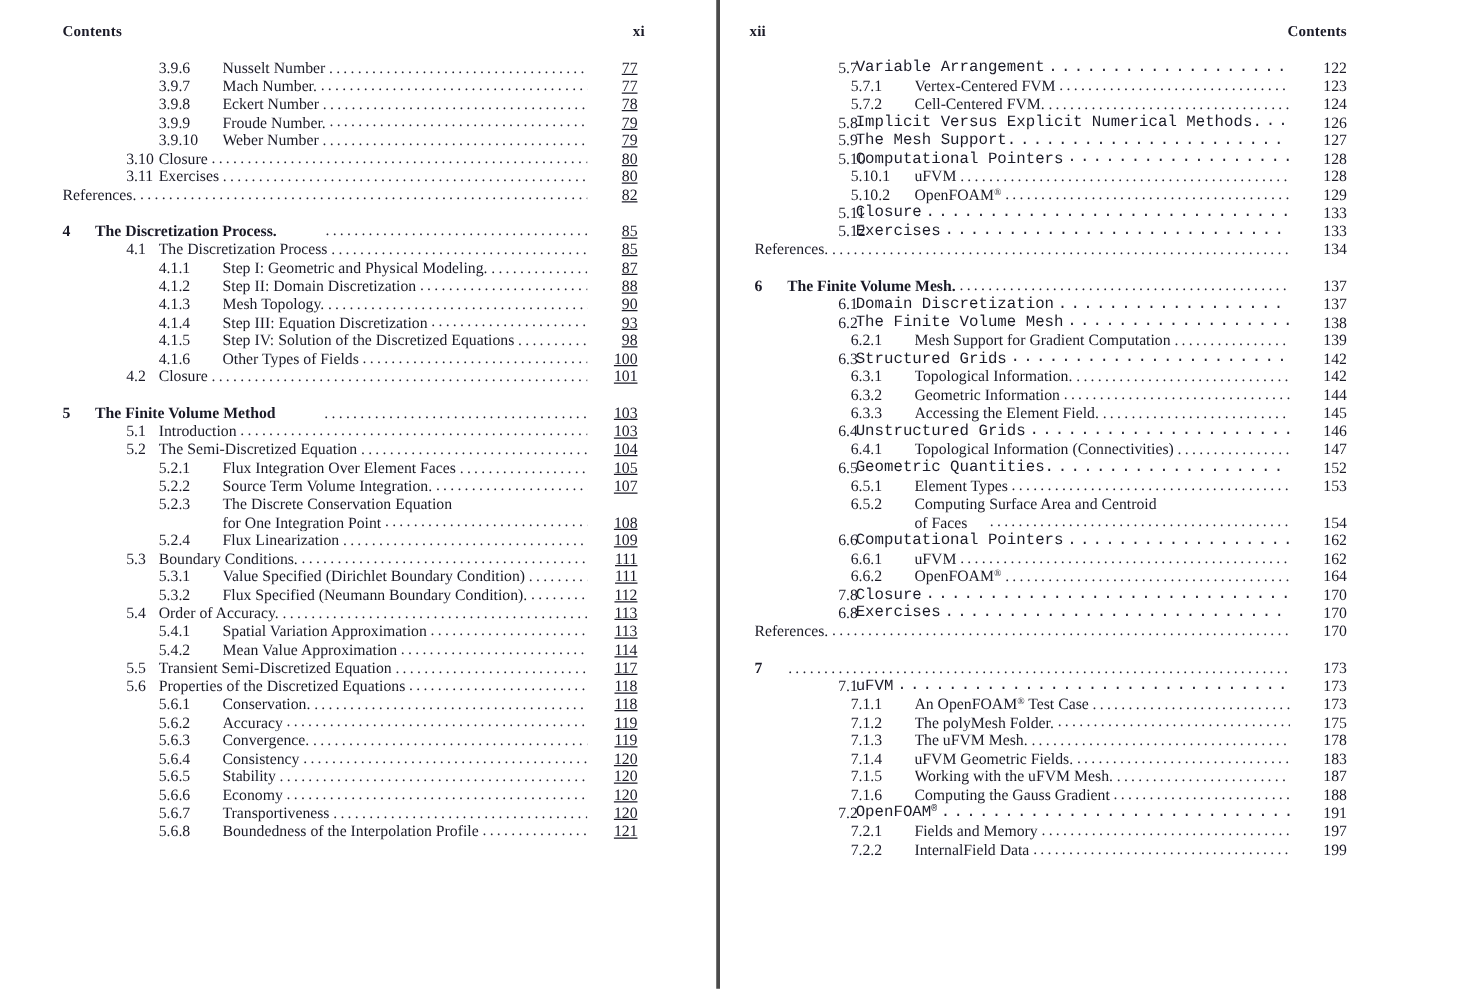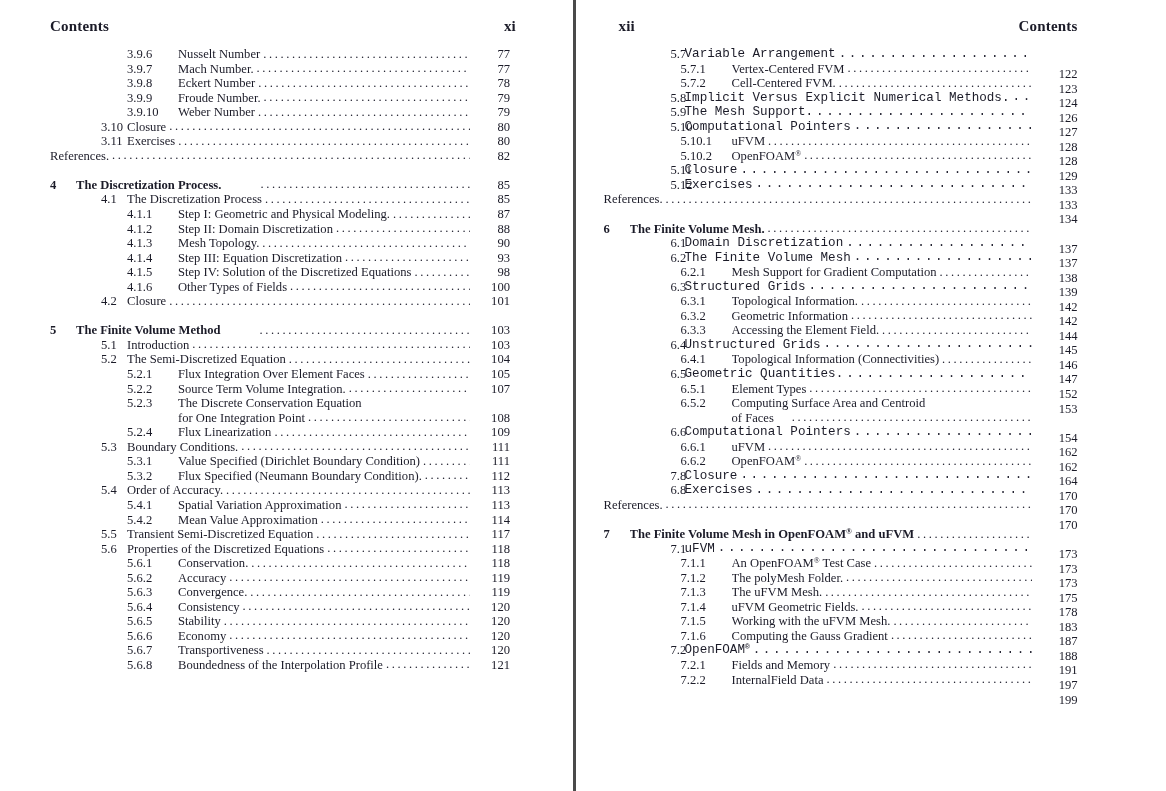--- a/index.html
+++ b/index.html
@@ -30,28 +30,28 @@
     width: 3px;
     background: #4a4a4a;
     height: 791px;
     flex: 0 0 3px;
   }
 
   
   .runhead {
     position: absolute;
     top: 18px;
-    font-size: 15px;
+    font-size: 12px;
     font-weight: bold;
     letter-spacing: 0.2px;
     white-space: nowrap;
   }
   .page.left  .runhead.left-side  { left: 50px; }
   .page.left  .runhead.right-side { left: 0; width: 516px; text-align: right; }
-  .page.right .runhead.left-side  { left: 43px; text-align: center; }
+  .page.right .runhead.left-side  { left: 24px; text-align: center; }
   .page.right .runhead.right-side { left: 0; width: 502px; text-align: right; }
 
   
   .toc {
     position: absolute;
     top: 47px;
   }
   .page.left  .toc { left: 50px;  width: 466px; }
   .page.right .toc { left: 28px;  width: 474px; }
 
@@ -93,22 +93,22 @@
     top: -0.5px;
     margin-left: 1px;
   }
   .noleader .leader { visibility: hidden; }
   .pg {
     position: absolute;
     top: 0;
     width: 42px;
     text-align: right;
   }
-  .page.left  .pg { right: 6px; }
-  .page.right .pg { right: 0px; margin-top: 20px; }
+  .page.left  .pg { right: 6px; text-decoration: underline; }
+  .page.right .pg { right: 0px; }
 
   
   .page.left  .lvl-chap .num   { left: 0px; font-weight: bold; }
   .page.left  .lvl-chap .title-wrap { left: 26px; gap: 36px; }
   .page.left  .lvl-chap .ttl   { font-weight: bold; }
 
   .page.left  .lvl-sec  .num   { left: 51px; text-align: center; }
   .page.left  .lvl-sec  .title-wrap { left: 77px; }
 
   .page.left  .lvl-sub  .num   { left: 77px; }
@@ -728,21 +728,20 @@
           <span class="title-wrap">
             <span class="ttl">References.</span>
             <span class="leader">........................................................................................................................................................................................................</span>
           </span>
           <span class="pg">170</span>
         </div>
         <div class="row gap"></div>
         <div class="row lvl-chap">
           <span class="num">7</span>
           <span class="title-wrap">
-            <span class="ttl">The Finite Volume Mesh in OpenFOAM<sup class="reg">®</sup> and uFVM</span>
             <span class="leader">........................................................................................................................................................................................................</span>
           </span>
           <span class="pg">173</span>
         </div>
         <div class="row lvl-sec">
           <span class="num">7.1</span>
           <span class="title-wrap">
             <span class="ttl">uFVM</span>
             <span class="leader">........................................................................................................................................................................................................</span>
           </span>

